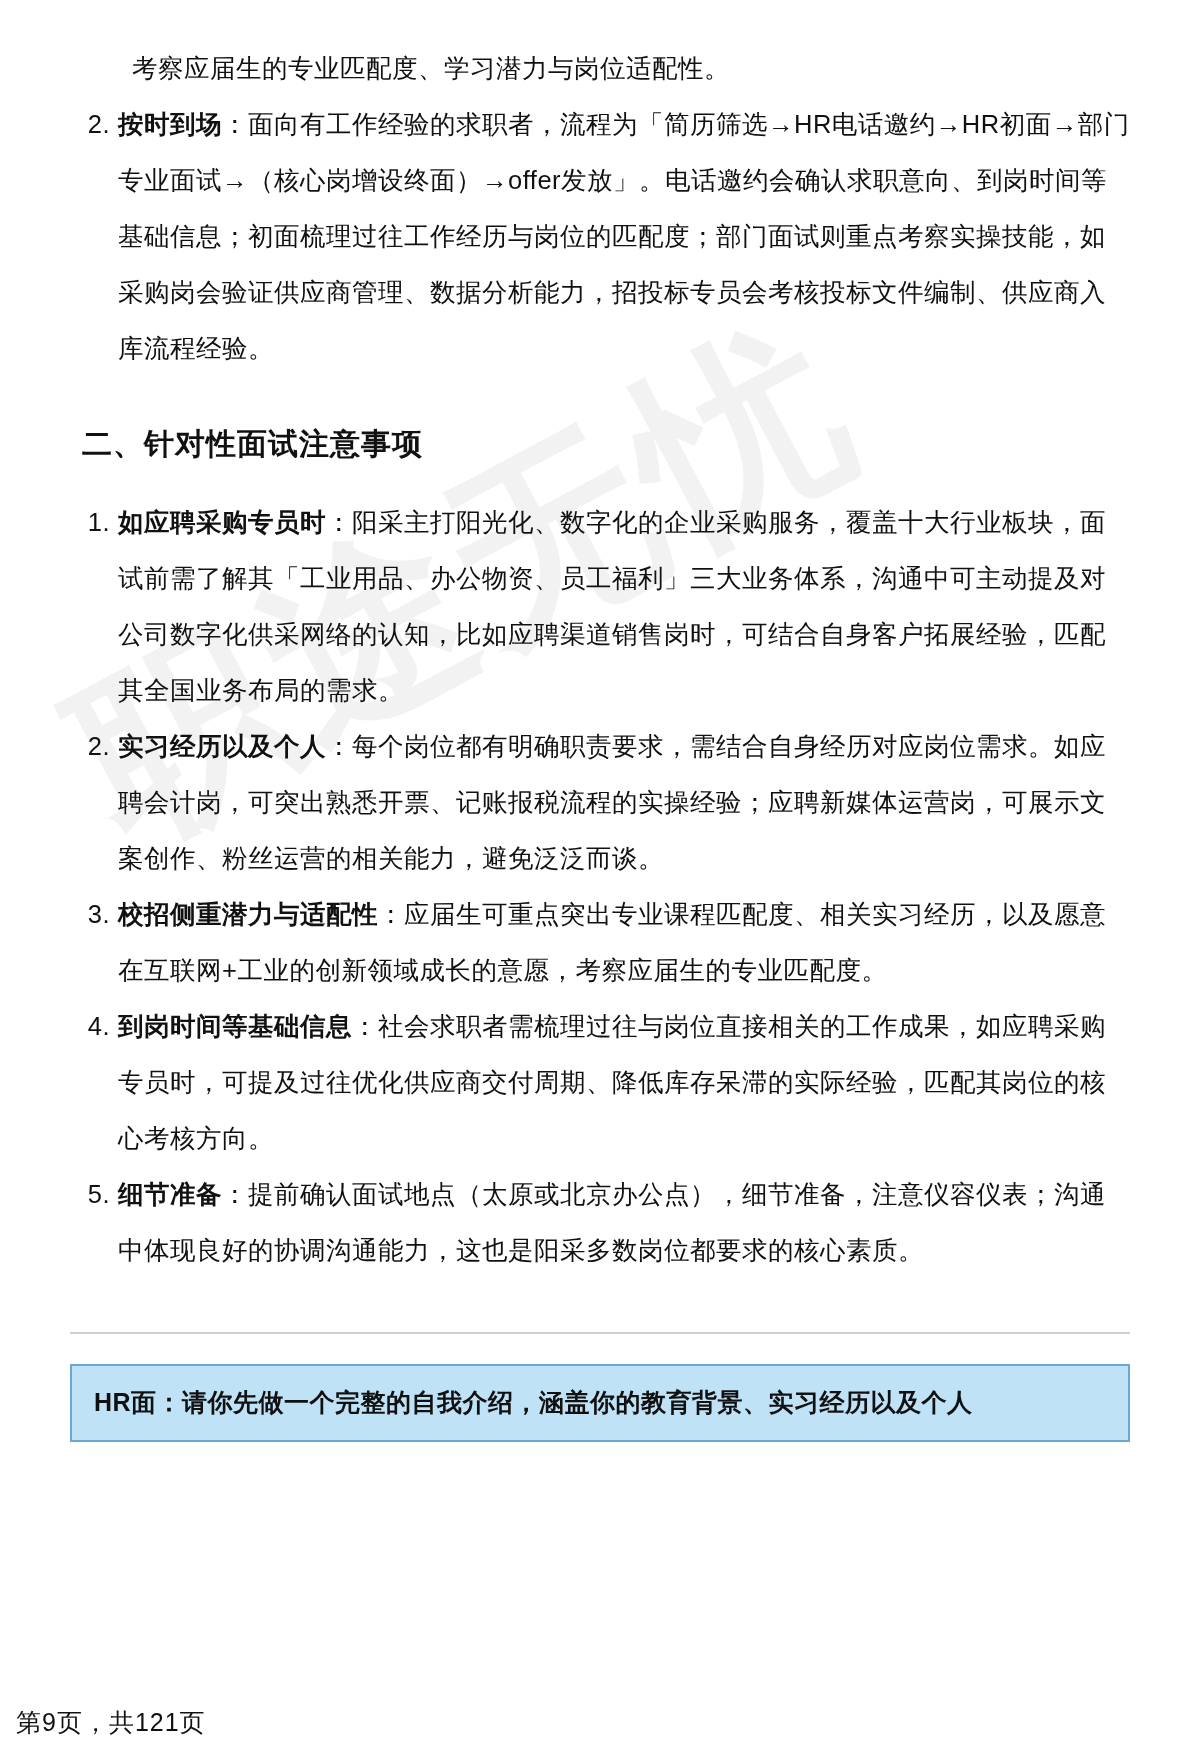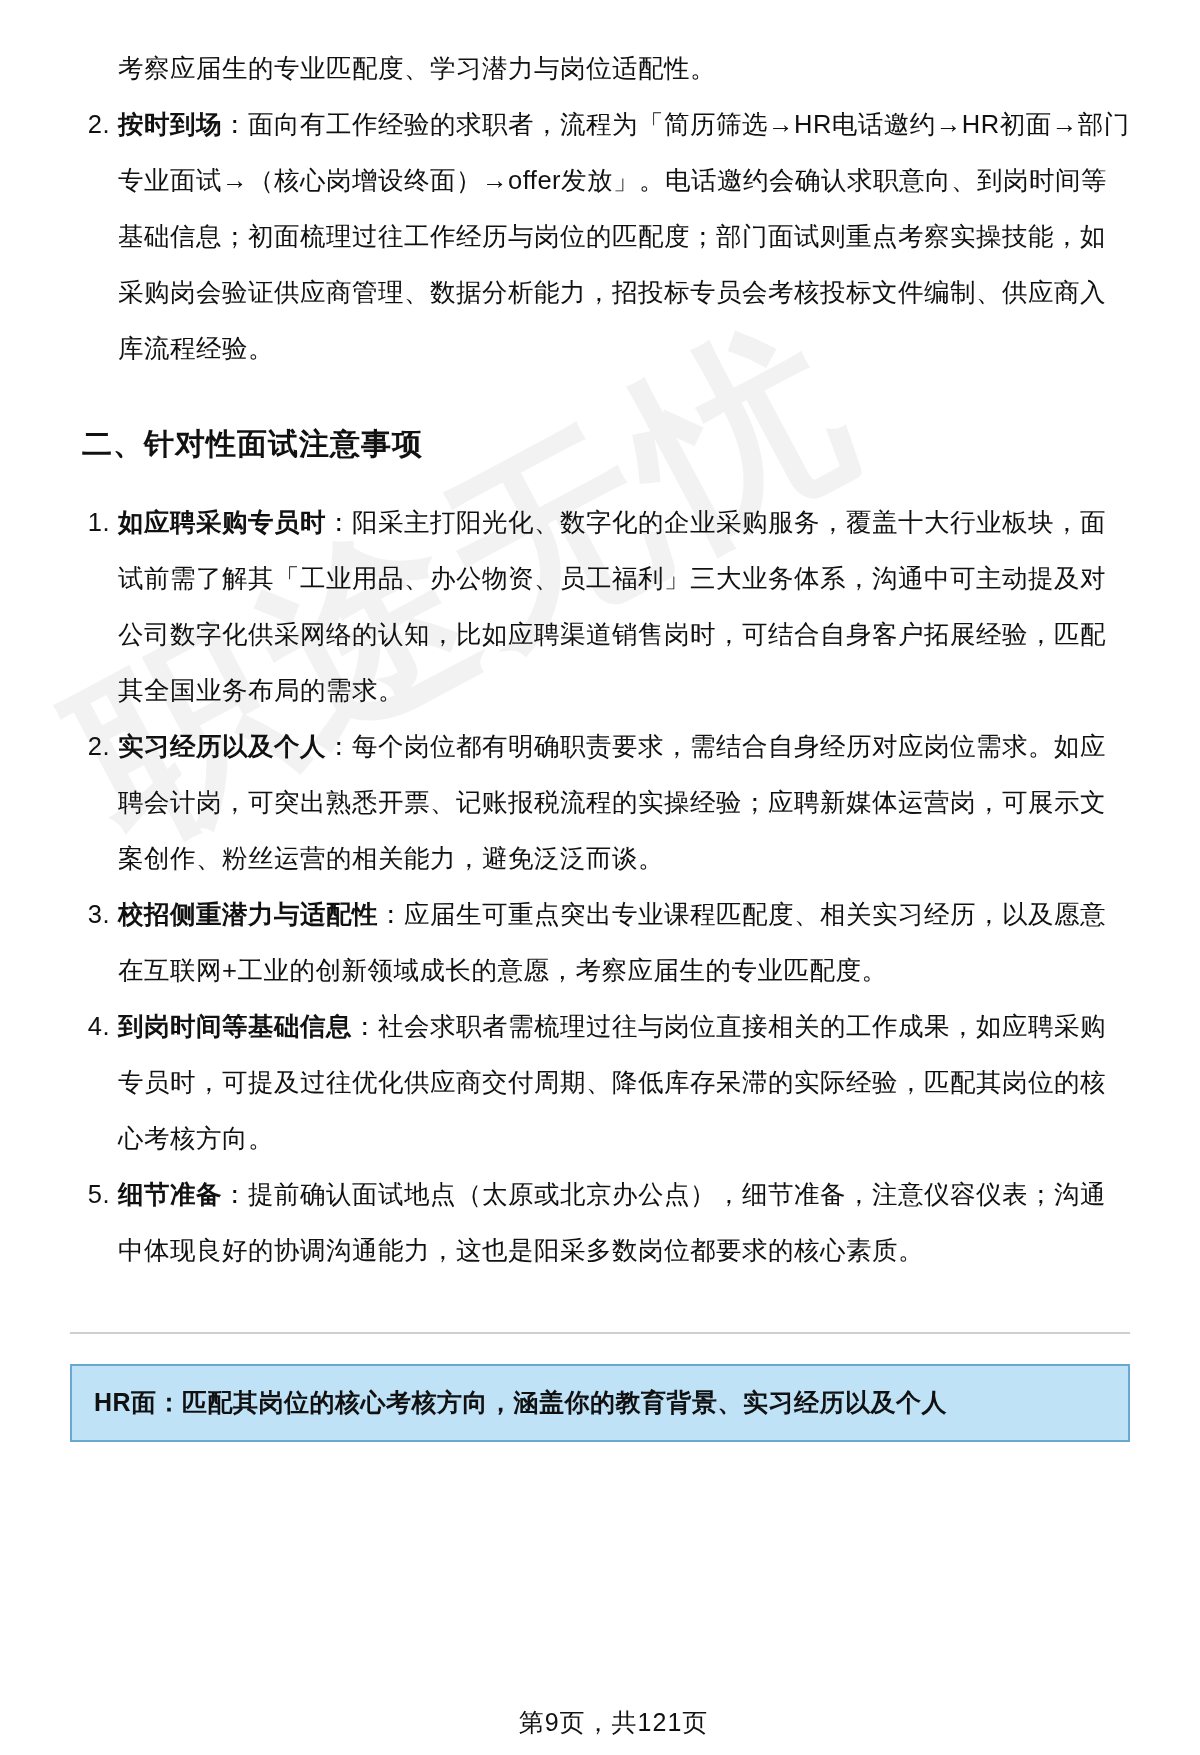--- a/index.html
+++ b/index.html
@@ -41,21 +41,21 @@
     font-family: "DejaVu Sans", sans-serif;
   }
   .content {
     position: relative;
     z-index: 2;
   }
   .cont-line {
     font-size: 25.5px;
     line-height: 56px;
     letter-spacing: 0.5px;
-    margin: 0 0 0 48px;
+    margin: 0 0 0 62px;
     color: #111;
   }
   ol.list {
     list-style: none;
     margin: 0;
     padding: 0;
   }
   ol.list > li {
     position: relative;
     padding-left: 48px;
@@ -96,28 +96,27 @@
     padding: 16px 22px 18px 22px;
     font-size: 25px;
     font-weight: bold;
     line-height: 40px;
     letter-spacing: 0.5px;
     color: #111;
     box-sizing: border-box;
   }
   .footer {
     position: absolute;
-    left: 0;
+    left: 16px;
     right: 0;
     bottom: 16px;
-    text-align: center;
+    text-align: left;
     font-size: 25px;
     color: #111;
     letter-spacing: 1px;
-    padding-left: 27px;
   }
 </style>
 </head>
 <body>
 
 <div class="page">
 
   <div class="watermark">职途无忧</div>
 
   <div class="content">
@@ -146,20 +145,20 @@
         <span class="num">4.</span><span class="b">到岗时间等基础信息</span><span>：</span><span>社会求职者需梳理过往与岗位直接相关的工作成果，如应聘采购专员时，可提及过往优化供应商交付周期、降低库存呆滞的实际经验，匹配其岗位的核心考核方向。</span>
       </li>
       <li>
         <span class="num">5.</span><span class="b">细节准备</span><span>：</span><span>提前确认面试地点（太原或北京办公点），细节准备，注意仪容仪表；沟通中体现良好的协调沟通能力，这也是阳采多数岗位都要求的核心素质。</span>
       </li>
     </ol>
 
     <hr class="rule">
 
     <div class="highlight-box">
-      <span>HR面：</span><span>匹配其岗位的核心考核方向，涵盖你的教育背景、实习经历以及个人</span>
+      <span>HR面：</span><span>请你先做一个完整的自我介绍，涵盖你的教育背景、实习经历以及个人</span>
     </div>
 
   </div>
 
   <div class="footer">第9页，共121页</div>
 
 </div>
 
 </body></html>

